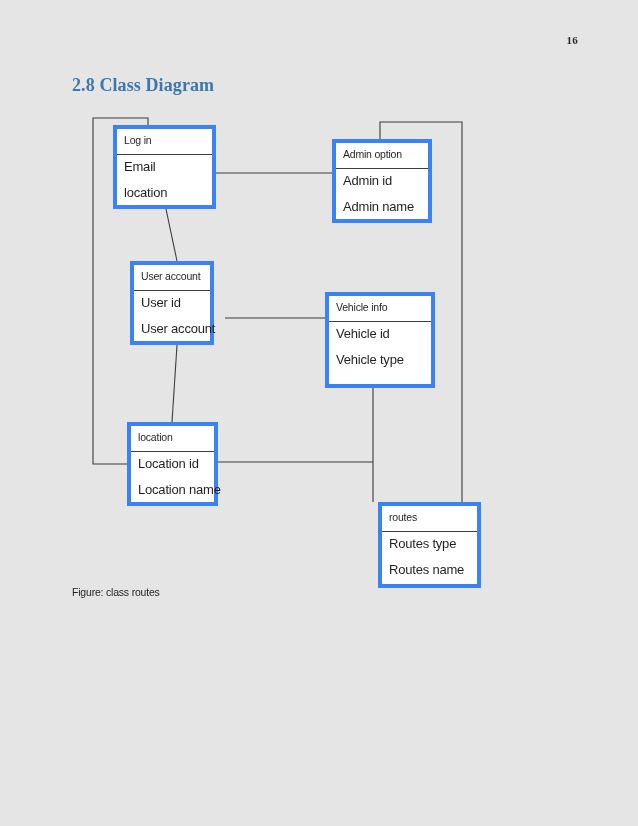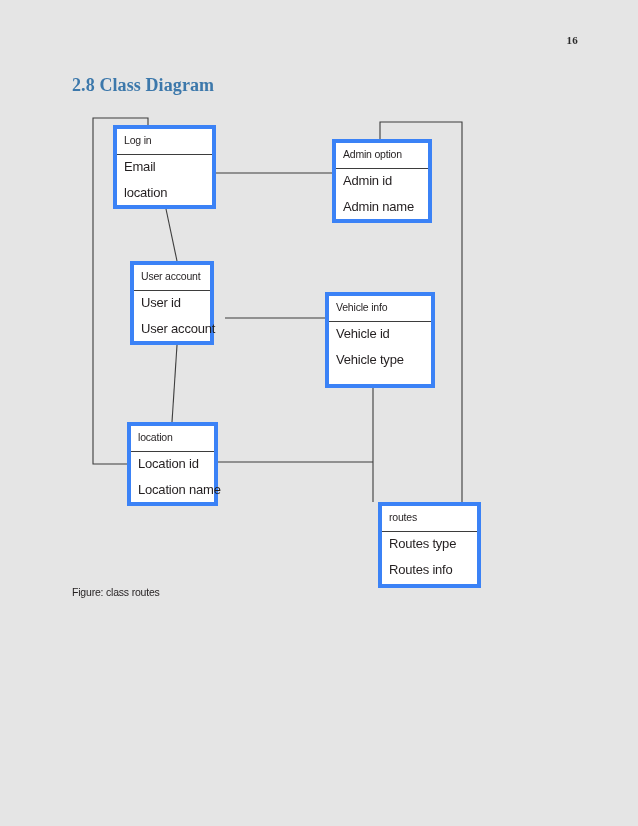--- a/index.html
+++ b/index.html
@@ -186,21 +186,21 @@
       <div class="class-attrs">
         <div class="attr">Location id</div>
         <div class="attr">Location name</div>
       </div>
     </div>
 
     <div class="class-box" id="box-routes">
       <div class="class-name">routes</div>
       <div class="class-attrs">
         <div class="attr">Routes type</div>
-        <div class="attr">Routes info</div>
+        <div class="attr">Routes name</div>
       </div>
     </div>
 
   </div>
 
   <div class="figure-caption">Figure: class routes</div>
 
 </div>
 
 </body></html>

